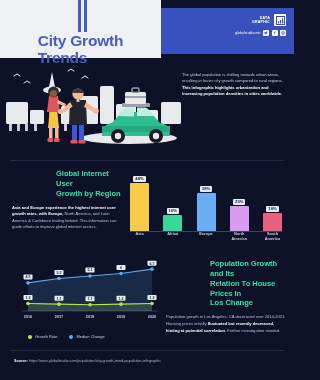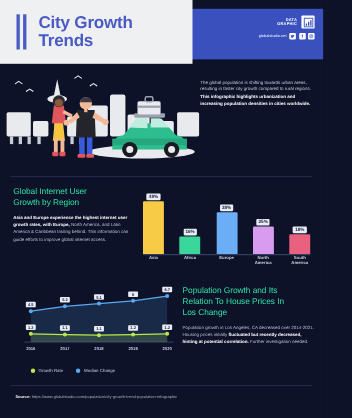--- a/index.html
+++ b/index.html
@@ -11,24 +11,25 @@
   }
   .page { position: relative; width: 294px; height: 380px; background: #0d1228; }
 
   
   .header { position: relative; height: 62px; }
   .header-band {
     position: absolute; left: 100px; top: 8px; right: 0; height: 46px;
     background: #3a50bd;
   }
   .title-panel {
-    position: absolute; left: 0; top: 0; width: 175px; height: 58px;
+    position: absolute; left: 0; top: 0; width: 161px; height: 58px;
     background: #eef0f2;
     display: flex; align-items: center;
     z-index: 3;
+    flex-direction: column;
   }
   .accent-bars { display: flex; gap: 3px; margin-left: 15px; margin-right: 11px; }
   .accent-bars i { display: block; width: 3px; height: 32px; background: #4a5bc4; }
   .title-text {
     color: #4a5bc4; font-size: 15.5px; font-weight: 700;
     line-height: 1.12; letter-spacing: -0.2px; white-space: pre-line;
   }
 
   .brand-block {
     position: absolute; right: 8px; top: 14px; z-index: 4;
@@ -54,22 +55,22 @@
     position: absolute; right: 8px; top: 6px; width: 104px;
     color: #c7ccdd; font-size: 4.1px; line-height: 1.58;
   }
   .hero-text b { color: #ffffff; font-weight: 700; }
 
   
   .divider { height: 1px; background: #222a47; margin: 4px 10px 0 10px; }
   .sect-bars { position: relative; height: 88px; padding: 8px 10px 0 12px; display: flex; }
   .bars-copy { width: 112px; flex: none; }
   .h-green {
-    color: #2fe0a5; font-size: 7.6px; font-weight: 400; line-height: 1.3;
-    white-space: pre-line; letter-spacing: -0.05px;
+    color: #2fe0a5; font-size: 7.6px; font-weight: 700; line-height: 1.3;
+    white-space: pre-line; letter-spacing: -0.05px; margin-left: 44px;
   }
   .bars-para { margin-top: 6px; color: #b9c0d6; font-size: 4.1px; line-height: 1.62; }
   .bars-para b { color: #ffffff; font-weight: 700; }
 
   .bars-plot { position: relative; flex: 1; height: 78px; margin-left: 6px; }
   .bars-row {
     position: absolute; left: 0; right: 2px; bottom: 16px; height: 56px;
     display: flex; align-items: flex-end; justify-content: space-between;
   }
   .bar-wrap { width: 19px; display: flex; flex-direction: column; align-items: center; }

